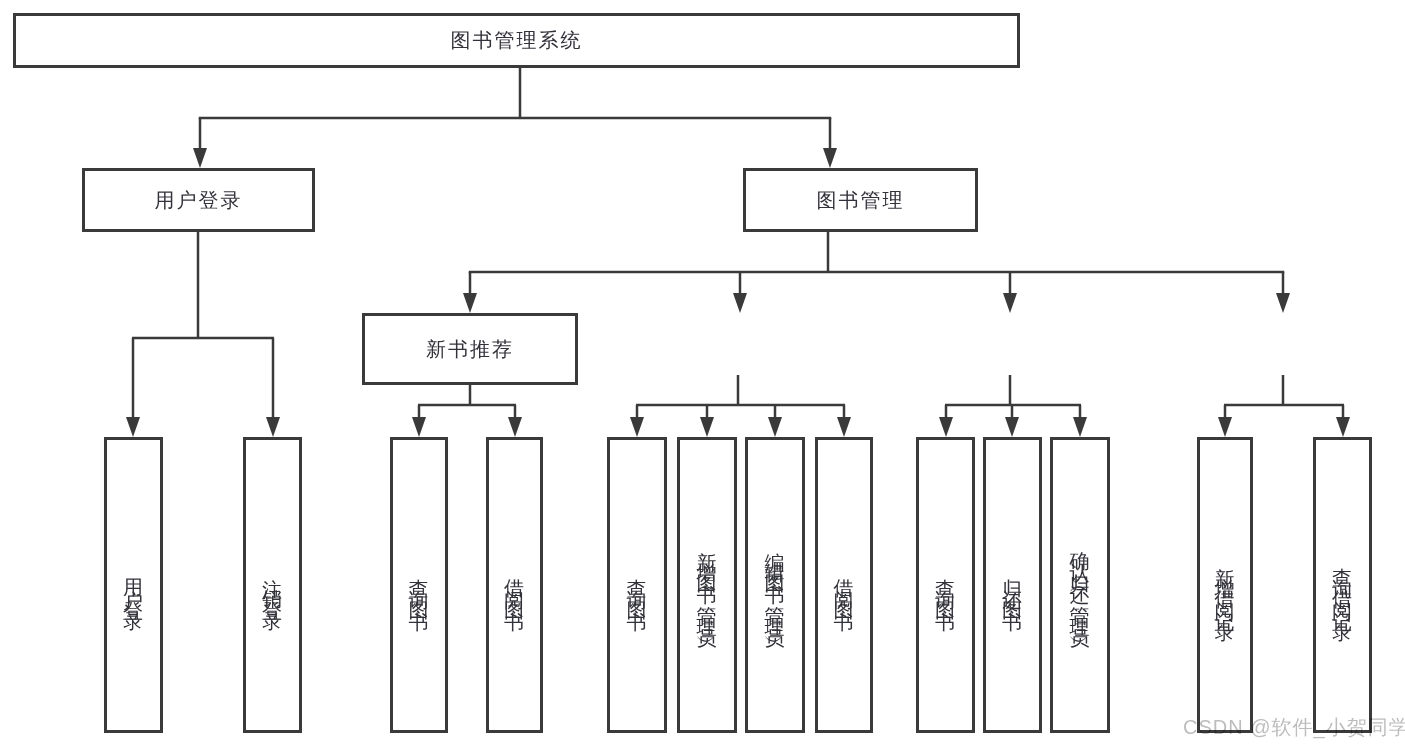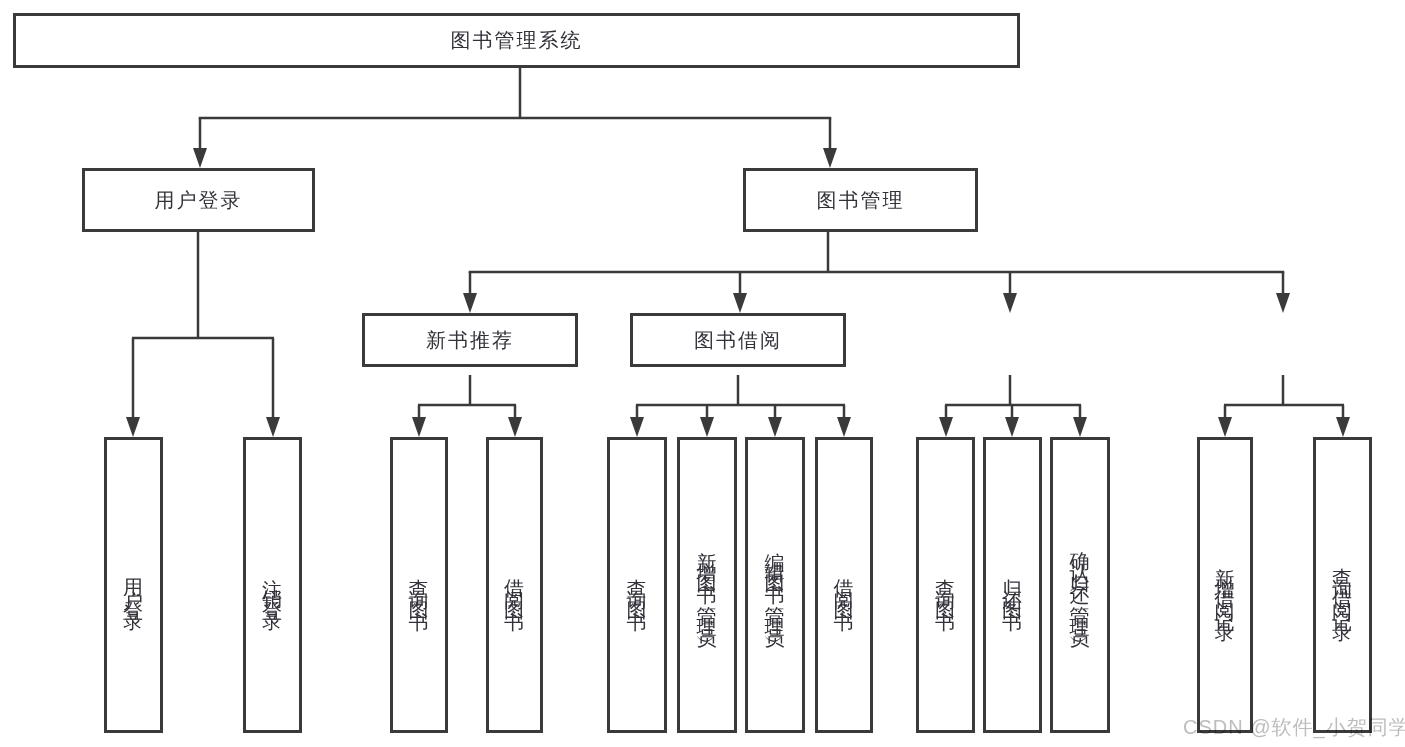--- a/index.html
+++ b/index.html
@@ -26,21 +26,21 @@
     align-items: center;
     justify-content: center;
     color: #32323a;
     font-size: 20px;
     letter-spacing: 2px;
     text-align: center;
     white-space: nowrap;
   }
   .root-box   { left: 13px;  top: 13px;  width: 1007px; height: 55px; }
   .l2-box     { top: 168px; height: 64px; }
-  .l3-box     { top: 313px; height: 54px; }
+  .l3-box     { top: 313px; height: 72px; }
   .leaf-box   { top: 437px; height: 296px; }
   .leaf-box .vlabel {
     writing-mode: vertical-rl;
     text-orientation: mixed;
     letter-spacing: 11px;
     line-height: 1.1;
     font-size: 20px;
   }
   .watermark {
     position: absolute;
@@ -144,23 +144,20 @@
   <div class="box l2-box" style="left:82px; width:233px;">
     <span>用户登录</span>
   </div>
   <div class="box l2-box" style="left:711px; width:235px;margin-left:32px;">
     <span>图书管理</span>
   </div>
 
   <div class="box l3-box" style="left:362px; width:216px;">
     <span>新书推荐</span>
   </div>
-  <div class="box l3-box" style="left:630px; width:216px;">
-    <span>图书借阅</span>
-  </div>
 
   <div class="box leaf-box" style="left:104px; width:59px;">
     <span class="vlabel">用户登录</span>
   </div>
   <div class="box leaf-box" style="left:243px; width:59px;">
     <span class="vlabel">注销登录</span>
   </div>
 
   <div class="box leaf-box" style="left:390px; width:58px;">
     <span class="vlabel">查询图书</span>

